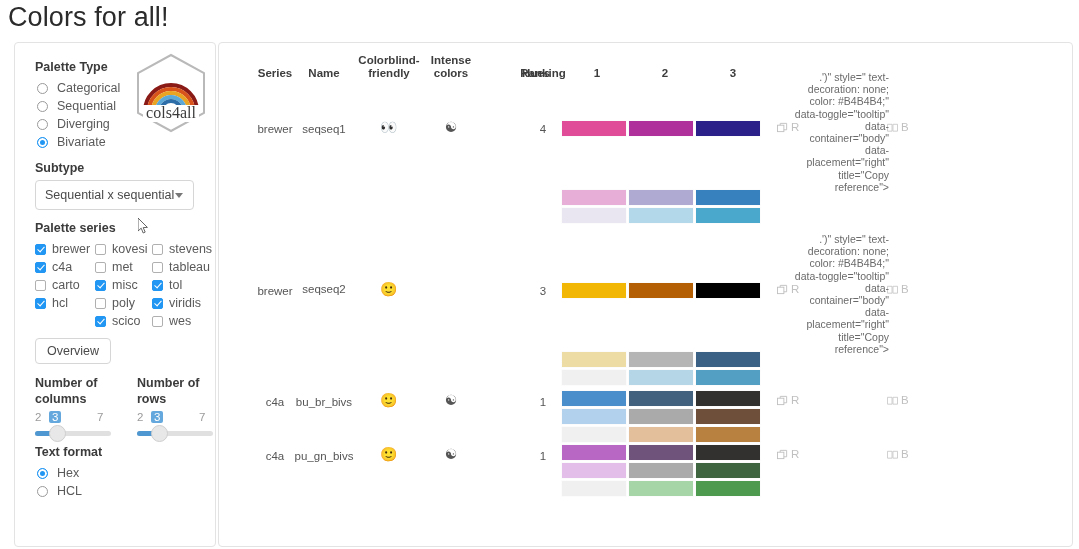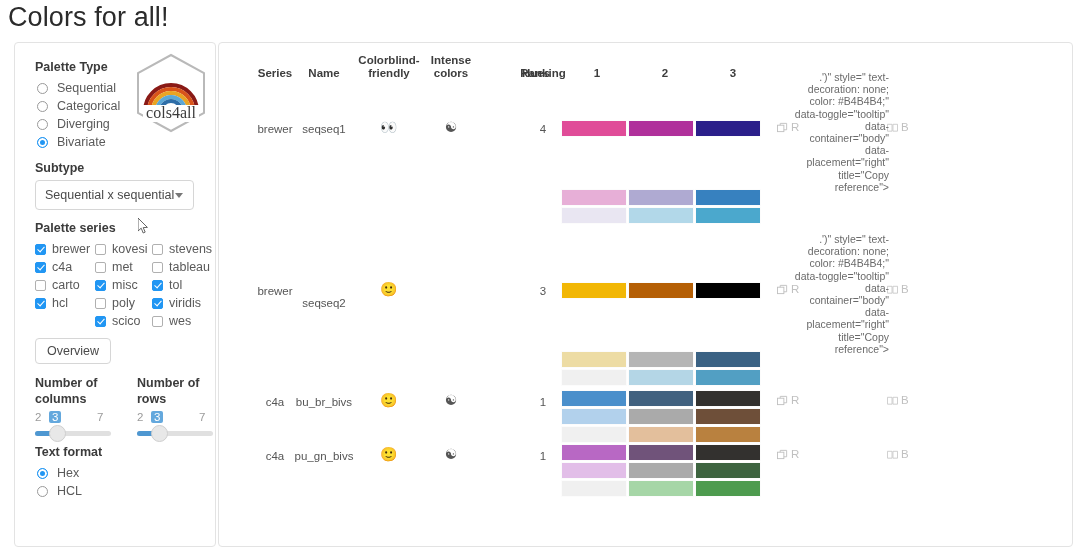--- a/index.html
+++ b/index.html
@@ -241,25 +241,25 @@
         </g>
         <rect x="8" y="52" width="56" height="17" fill="#ffffff"></rect>
         <text x="36" y="65" text-anchor="middle" font-family="Liberation Serif, serif" font-size="16" fill="#3c3c3c">cols4all</text>
       </svg>
     </div>
 
     <div class="sec-head">Palette Type</div>
 
     <div class="radio-row" style="margin-left:2px;">
       <span class="radio"></span>
-      <span>Sequential</span>
+      <span>Categorical</span>
     </div>
     <div class="radio-row" style="margin-left:2px;">
       <span class="radio"></span>
-      <span>Categorical</span>
+      <span>Sequential</span>
     </div>
     <div class="radio-row" style="margin-left:2px;">
       <span class="radio"></span>
       <span>Diverging</span>
     </div>
     <div class="radio-row" style="margin-left:2px;">
       <span class="radio on"></span>
       <span>Bivariate</span>
     </div>
 
@@ -438,21 +438,21 @@
           <path d="M0.5,2.5 H5.5 V10 H0.5 Z M6.5,2.5 H11.5 V10 H6.5 Z" fill="none" stroke="#c9c9c9"></path>
         </svg>
         <span>B</span>
       </div>
 
       <div class="leak" style="left:570px;top:-50px;">.')" style=" text-decoration: none; color: #B4B4B4;" data-toggle="tooltip" data-container="body" data-placement="right" title="Copy reference"&gt;</div>
     </div>
 
     <div class="row" style="top:240px;height:112px;">
       <span class="cell" style="left:27px;width:58px;top:2px;">brewer</span>
-      <span class="cell" style="left:74px;width:62px;top:14px;">seqseq2</span>
+      <span class="cell" style="left:74px;width:62px;top:0;">seqseq2</span>
       <span class="cell emoji" style="left:134px;width:72px;top:-1px;">🙂</span>
       <span class="cell emoji" style="left:206px;width:52px;top:-1px;"></span>
       <span class="cell" style="left:261px;width:40px;top:2px;"></span>
       <span class="cell" style="left:298px;width:52px;top:2px;">3</span>
 
       <div class="pal" style="left:342px;top:-1px;">
         <div class="pal-row r1">
           <span class="sw" id="s1-0-0" style="background: rgb(242, 183, 5);"></span>
           <span class="sw" id="s1-0-1" style="background: rgb(181, 95, 5);"></span>
           <span class="sw" id="s1-0-2" style="background: rgb(0, 0, 0);"></span>

